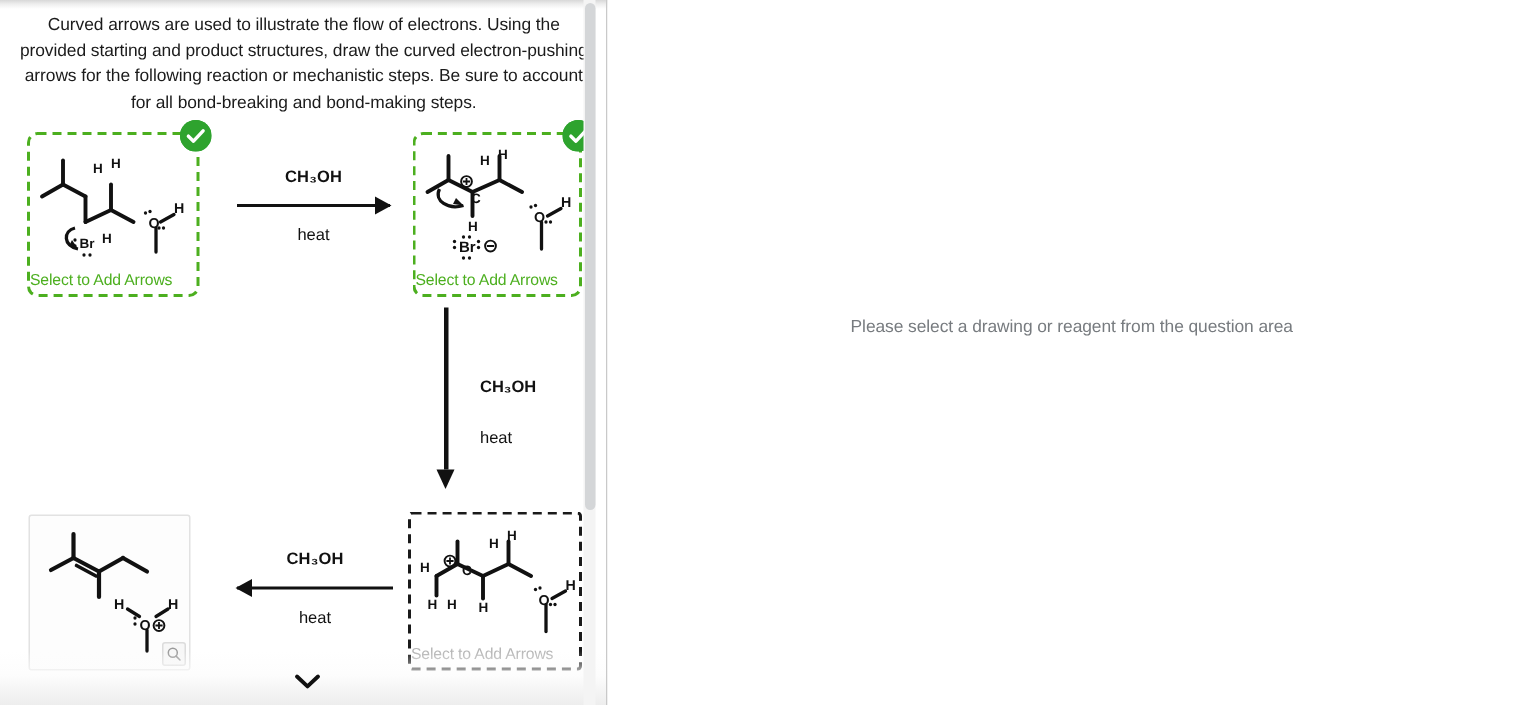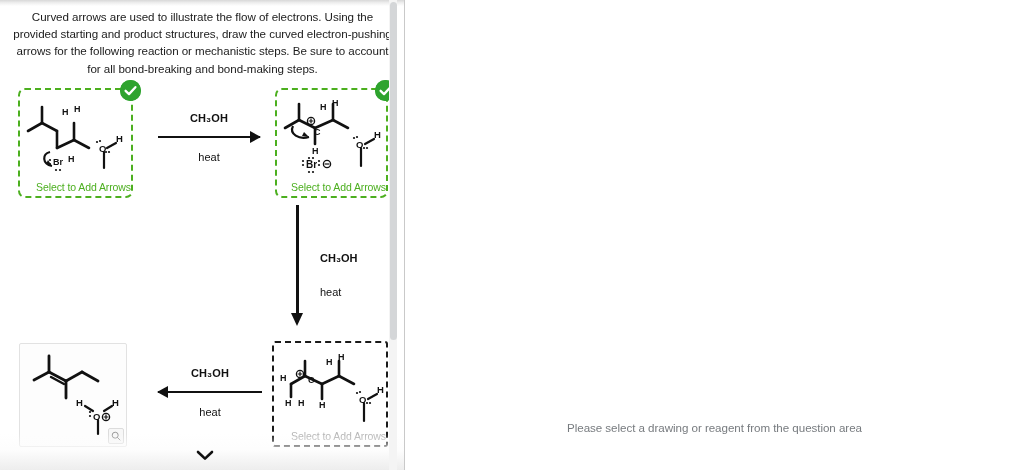--- a/index.html
+++ b/index.html
@@ -80,21 +80,21 @@
   .solid-light {
     border: 1px solid #e2e2e2;
     border-radius: 2px;
     background: #fdfdfd;
   }
 
   .box-label {
     position: absolute;
     left: 0; right: 0;
     bottom: 3px;
-    text-align: right;
+    text-align: left;
     font-size: 10.5px;
     letter-spacing: -0.1px;
     white-space: nowrap;
   }
   .label-green { color: #4caf1f; }
   .label-gray  { color: #b5b5b5; }
 
   
   .check-badge {
     position: absolute;
@@ -214,21 +214,21 @@
     z-index: 9;
   }
 
   
   #workspace-panel {
     position: relative;
     flex: 1 1 auto;
     height: 434px;
     background: #ffffff;
     display: flex;
-    align-items: flex-end;
+    align-items: center;
     justify-content: center;
   }
   #workspace-empty-message {
     font-size: 11.6px;
     color: #777b7f;
     letter-spacing: -0.05px;
     text-align: center;
   }
 
   

